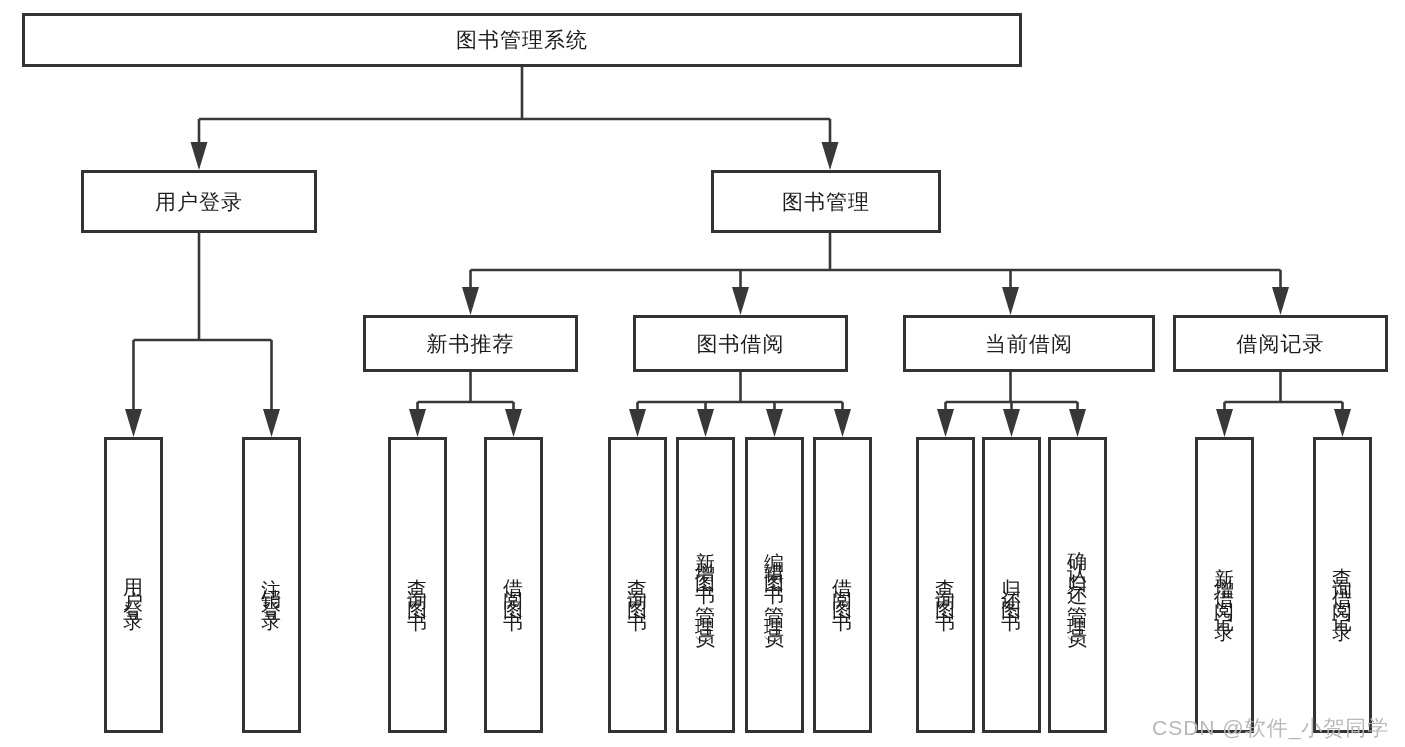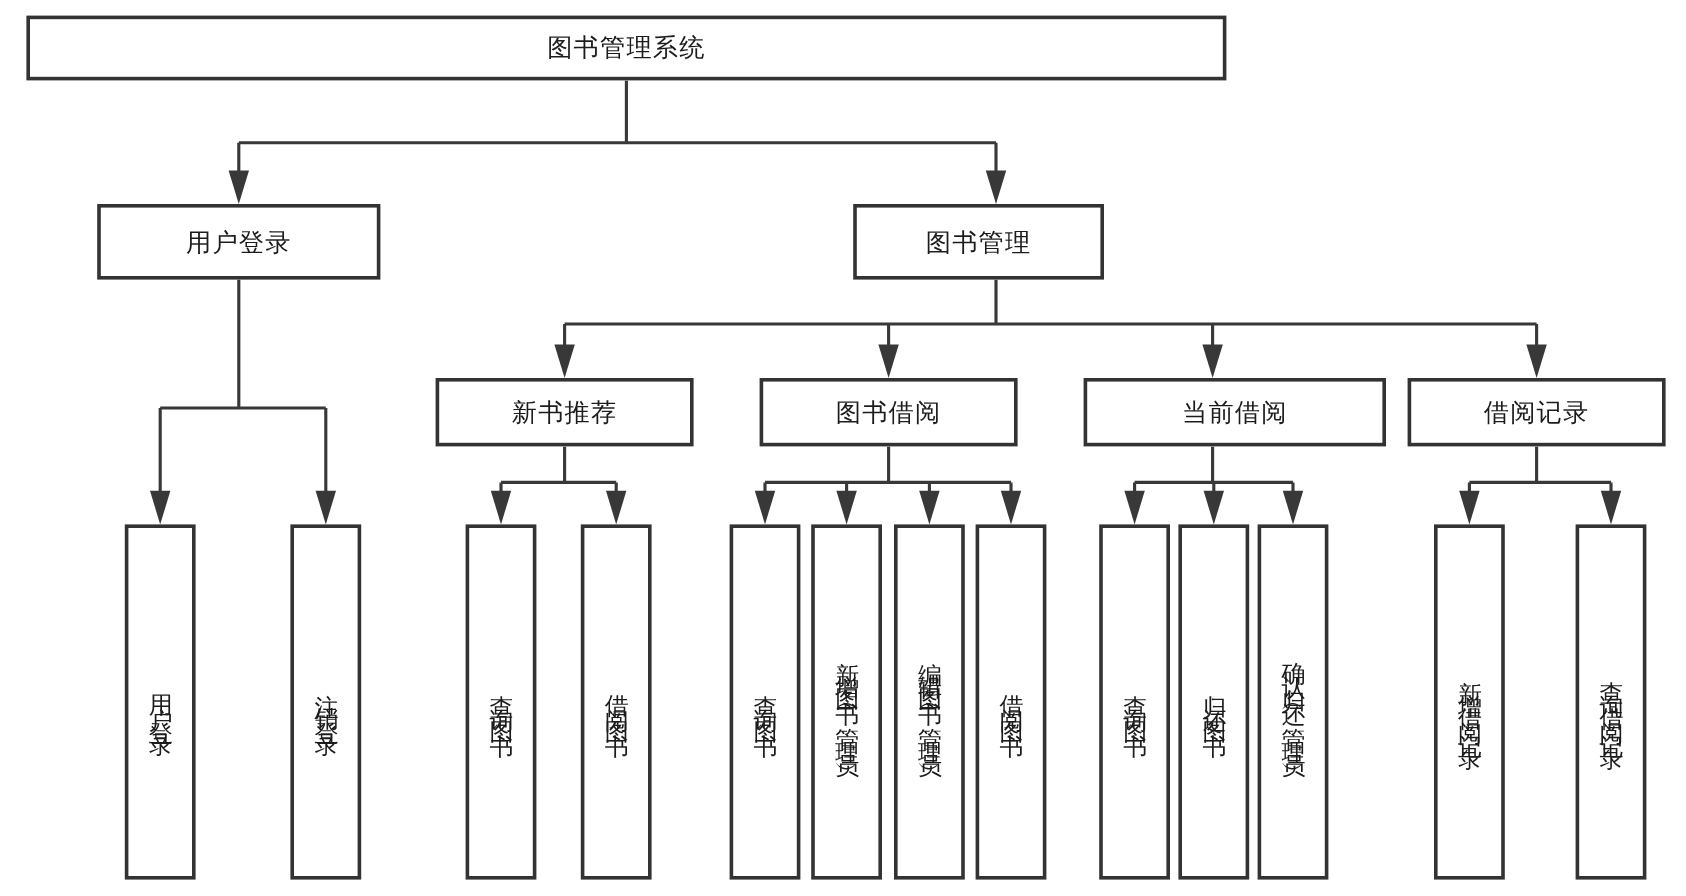--- a/index.html
+++ b/index.html
@@ -52,21 +52,21 @@
       <polygon points="1334,409 1351,409 1342.5,437" fill="#383838"></polygon>
     </svg>
 
   <div class="box" style="left:22px;top:13px;width:1000px;height:54px">
     <span class="hlabel">图书管理系统</span>
   </div>
 
   <div class="box" style="left:81px;top:170px;width:236px;height:63px">
     <span class="hlabel">用户登录</span>
   </div>
-  <div class="box" style="left:711px;top:170px;width:209px;height:63px">
+  <div class="box" style="left:711px;top:170px;width:230px;height:63px">
     <span class="hlabel">图书管理</span>
   </div>
 
   <div class="box" style="left:633px;top:315px;width:215px;height:57px">
     <span class="hlabel">图书借阅</span>
   </div>
   <div class="box" style="left:363px;top:315px;width:215px;height:57px">
     <span class="hlabel">新书推荐</span>
   </div>
   <div class="box" style="left:903px;top:315px;width:252px;height:57px">
@@ -113,13 +113,14 @@
     <span class="vlabel">确认归还（管理员）</span>
   </div>
 
   <div class="box" style="left:1195px;top:437px;width:59px;height:296px">
     <span class="vlabel">新增借阅记录</span>
   </div>
   <div class="box" style="left:1313px;top:437px;width:59px;height:296px">
     <span class="vlabel">查询借阅记录</span>
   </div>
 
+  <div class="watermark" style="left:1152px;top:714px">CSDN @软件_小贺同学</div>
 </div>
 
 </body></html>

